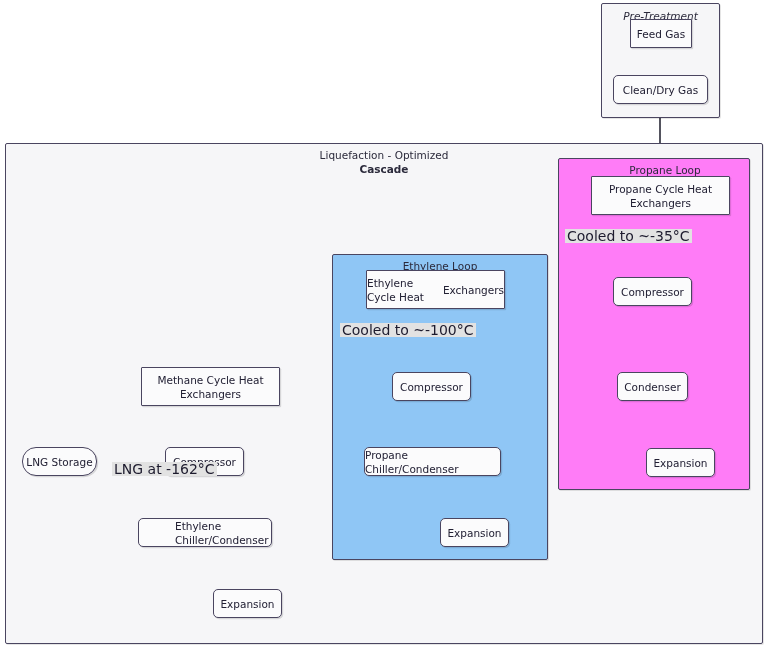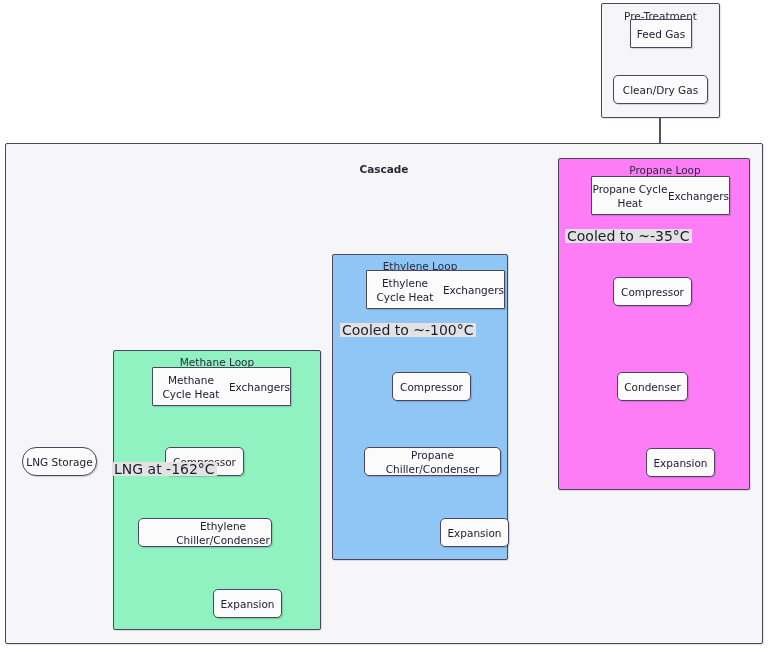--- a/index.html
+++ b/index.html
@@ -72,21 +72,21 @@
     position: absolute;
     box-sizing: border-box;
     background: #fbfbfc;
     border: 1.4px solid #4a4560;
     color: #222034;
     font-size: 10.5px;
     line-height: 14px;
     display: flex;
     align-items: center;
     justify-content: center;
-    text-align: center;
+    text-align: left;
     box-shadow: 1.2px 1.2px 0 rgba(0,0,0,0.13);
   }
   .node.rect   { border-radius: 1px; }
   .node.round  { border-radius: 5px; }
 
   
   .edge-label {
     position: absolute;
     background: #e2e2e2;
     color: #1d1b2e;
@@ -135,49 +135,47 @@
       <path d="M 204,477 L 204,516"></path>
       <path d="M 207,549 C 211,572 224,583 236,590"></path>
       <path d="M 276,597 C 292,588 292,470 282,428 C 276,414 269,409 262,406"></path>
 
       <path d="M 178,406 C 172,412 168,416 165,420" marker-end=""></path>
 
       <path d="M 160,433 L 98,447"></path>
     </g>
   </svg>
 
-  <div class="cluster cluster-pretreat" style="left:601px; top:3px; width:119px; height:115px;">
+  <div class="cluster cluster-pretreat" style="left:601px; top:3px; width:119px; height:115px;font-style:italic;">
     <div class="cluster-label" style="top:5px;">Pre-Treatment</div>
   </div>
 
   <div class="cluster cluster-outer" style="left:5px; top:143px; width:758px; height:501px;">
+    <div class="cluster-label" style="top:4px;">Liquefaction - Optimized</div>
     <div class="cluster-label" style="top:18px;font-weight:bold;">Cascade</div>
   </div>
 
   <div class="cluster cluster-propane" style="left:558px; top:158px; width:192px; height:332px;">
     <div class="cluster-label" style="top:4px;margin-left:22px;">Propane Loop</div>
   </div>
 
-  <div class="cluster cluster-ethylene" style="left:332px; top:254px; width:176px; height:306px;">
+  <div class="cluster cluster-ethylene" style="left:332px; top:254px; width:216px; height:306px;">
     <div class="cluster-label" style="top:4px;">Ethylene Loop</div>
   </div>
 
-  <div class="cluster cluster-methane" style="left:113px; top:350px; width:208px; height:280px;">
-    <div class="cluster-label" style="top:4px;">Methane Loop</div>
-  </div>
 
   <div class="node rect" style="left:630px; top:19px; width:62px; height:29px;">
     <span>Feed Gas</span>
   </div>
 
   <div class="node round" style="left:613px; top:75px; width:95px; height:29px;">
     <span>Clean/Dry Gas</span>
   </div>
 
-  <div class="node rect" style="left:591px; top:176px; width:139px; height:39px; flex-direction:row;">
+  <div class="node rect" style="left:591px; top:176px; width:139px; height:39px; flex-direction:column;">
     <span>Propane Cycle Heat</span>
     <span>Exchangers</span>
   </div>
 
   <div class="node round" style="left:613px; top:277px; width:79px; height:29px;">
     <span>Compressor</span>
   </div>
 
   <div class="node round" style="left:617px; top:372px; width:71px; height:29px;">
     <span>Condenser</span>
@@ -197,21 +195,21 @@
   </div>
 
   <div class="node round" style="left:364px; top:447px; width:137px; height:29px;">
     <span>Propane Chiller/Condenser</span>
   </div>
 
   <div class="node round" style="left:440px; top:518px; width:69px; height:29px;">
     <span>Expansion</span>
   </div>
 
-  <div class="node rect" style="left:152px; top:367px; width:139px; height:39px; flex-direction:row;">
+  <div class="node rect" style="left:141px; top:367px; width:139px; height:39px; flex-direction:column;">
     <span>Methane Cycle Heat</span>
     <span>Exchangers</span>
   </div>
 
   <div class="node round" style="left:165px; top:447px; width:79px; height:29px;">
     <span>Compressor</span>
   </div>
 
   <div class="node round" style="left:138px; top:518px; width:134px; height:29px;padding-left:36px;">
     <span>Ethylene Chiller/Condenser</span>

